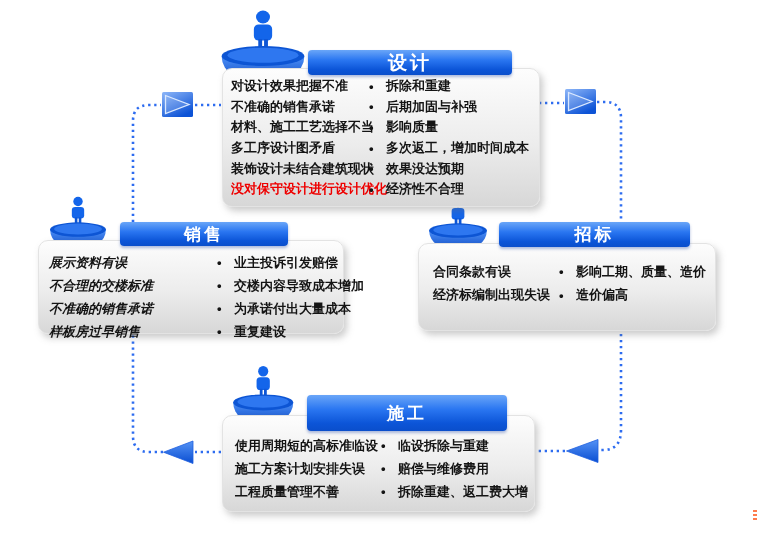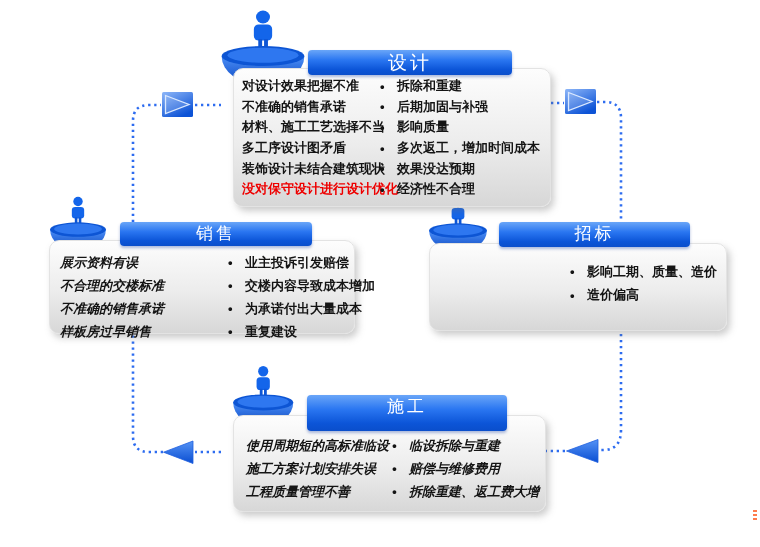--- a/index.html
+++ b/index.html
@@ -6,28 +6,27 @@
   .stage{
     position:relative;width:760px;height:547px;overflow:hidden;background:#ffffff;
     font-family:"Liberation Sans","DejaVu Sans",sans-serif;
   }
   .connectors{position:absolute;left:0;top:0;z-index:1;}
   .panel{
     position:absolute;z-index:2;border-radius:10px;
     background:linear-gradient(180deg,#fdfdfd 0%,#ececec 55%,#d7d7d7 100%);
     border:1px solid #e3e3e3;
     box-shadow:3px 4px 7px rgba(110,110,110,.35);
-    margin-left:11px;
   }
   .bar{
     position:absolute;z-index:3;border-radius:4px;
     background:linear-gradient(180deg,#6aa6f8 0%,#2a76f1 40%,#0c55d8 78%,#0a4ecb 100%);
     box-shadow:0 2px 3px rgba(20,60,160,.35);
-    display:flex;align-items:flex-start;justify-content:center;
-    color:#ffffff;font-weight:normal;letter-spacing:3px;
+    display:flex;align-items:center;justify-content:center;
+    color:#ffffff;font-weight:bold;letter-spacing:3px;
   }
   .bar.big{font-size:19px;}
   .bar.small{font-size:17px;}
   .col{position:absolute;white-space:nowrap;}
   .row{
     display:flex;align-items:center;height:var(--rh);
     font-size:13px;font-weight:bold;color:#141414;
   }
   .row.red{color:#ee0000;}
   .blt{display:inline-block;width:17px;color:#141414;font-size:13px;}
@@ -173,41 +172,45 @@
       <div class="row">
           <span class="blt">•</span>
           <span>为承诺付出大量成本</span>
         </div>
       <div class="row">
           <span class="blt">•</span>
           <span>重复建设</span>
         </div>
     </div>
   </div>
-  <div class="bar small" style="left:120px;top:222px;width:192px;height:24px;">
+  <div class="bar small" style="left:120px;top:222px;width:168px;height:24px;">
     <span>销售</span>
   </div>
 
   <div class="panel p-bidding" style="left:418px;top:243px;width:296px;height:86px;">
+    <div class="col" style="left:14px;top:16px;">
+      <div class="row">合同条款有误</div>
+      <div class="row">经济标编制出现失误</div>
+    </div>
     <div class="col" style="left:140px;top:16px;">
       <div class="row">
           <span class="blt">•</span>
           <span>影响工期、质量、造价</span>
         </div>
       <div class="row">
           <span class="blt">•</span>
           <span>造价偏高</span>
         </div>
     </div>
   </div>
   <div class="bar small" style="left:499px;top:222px;width:191px;height:25px;">
     <span>招标</span>
   </div>
 
-  <div class="panel p-constr" style="left:222px;top:415px;width:311px;height:95px;font-style:italic;">
+  <div class="panel p-constr" style="left:222px;top:415px;width:311px;height:95px;">
     <div class="col" style="left:12px;top:18px;">
       <div class="row">使用周期短的高标准临设</div>
       <div class="row">施工方案计划安排失误</div>
       <div class="row">工程质量管理不善</div>
     </div>
     <div class="col" style="left:158px;top:18px;">
       <div class="row">
           <span class="blt">•</span>
           <span>临设拆除与重建</span>
         </div>

